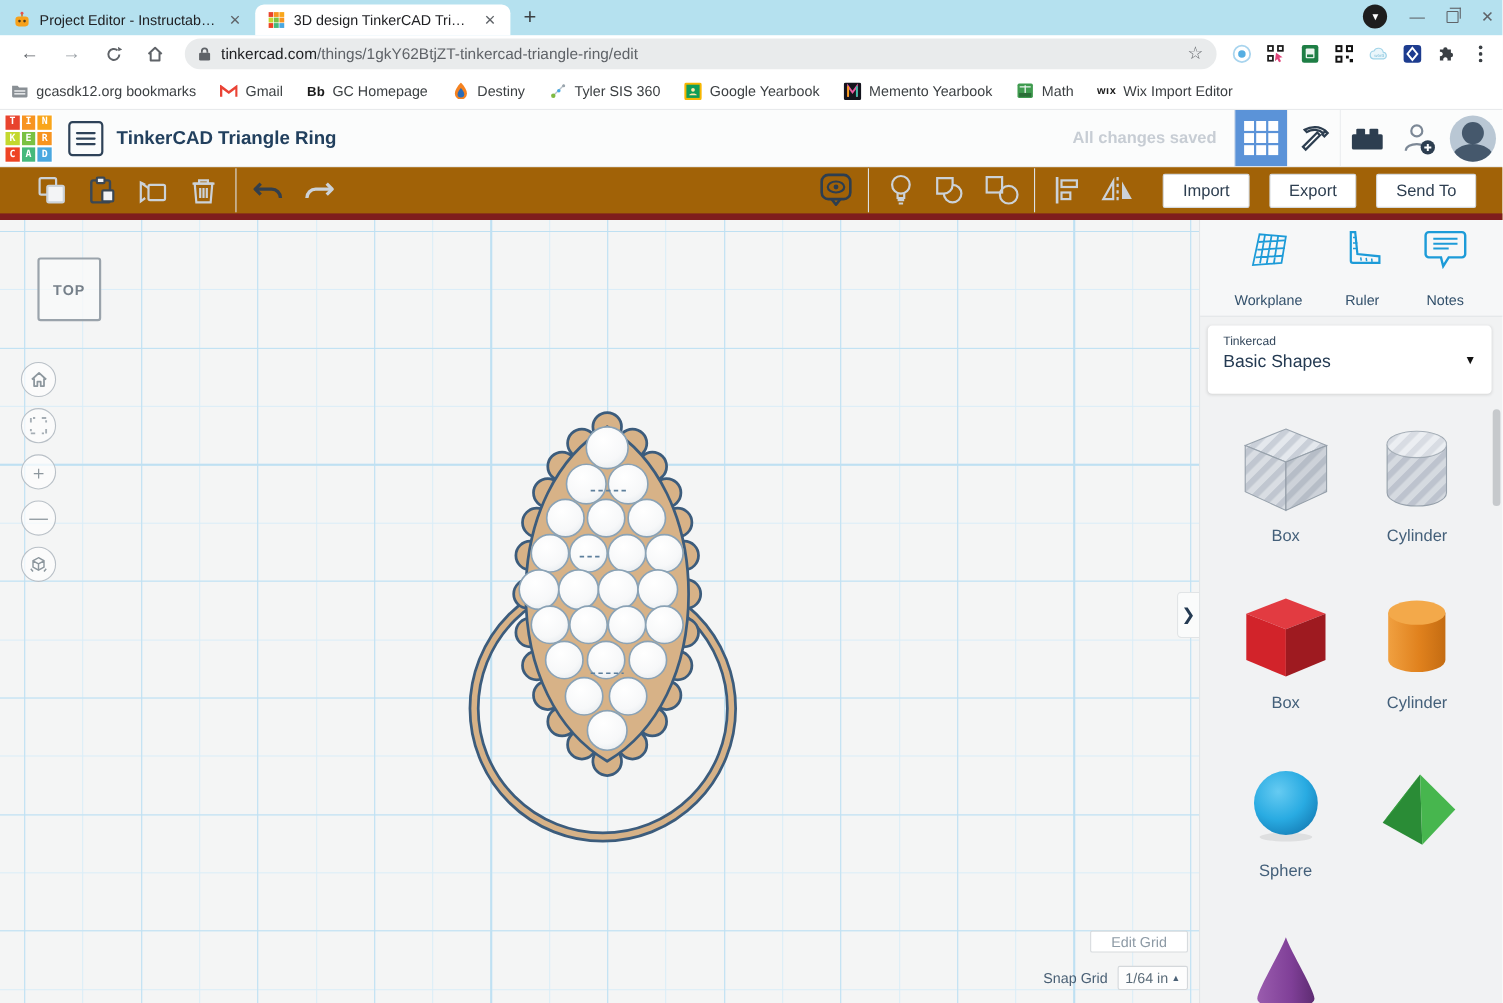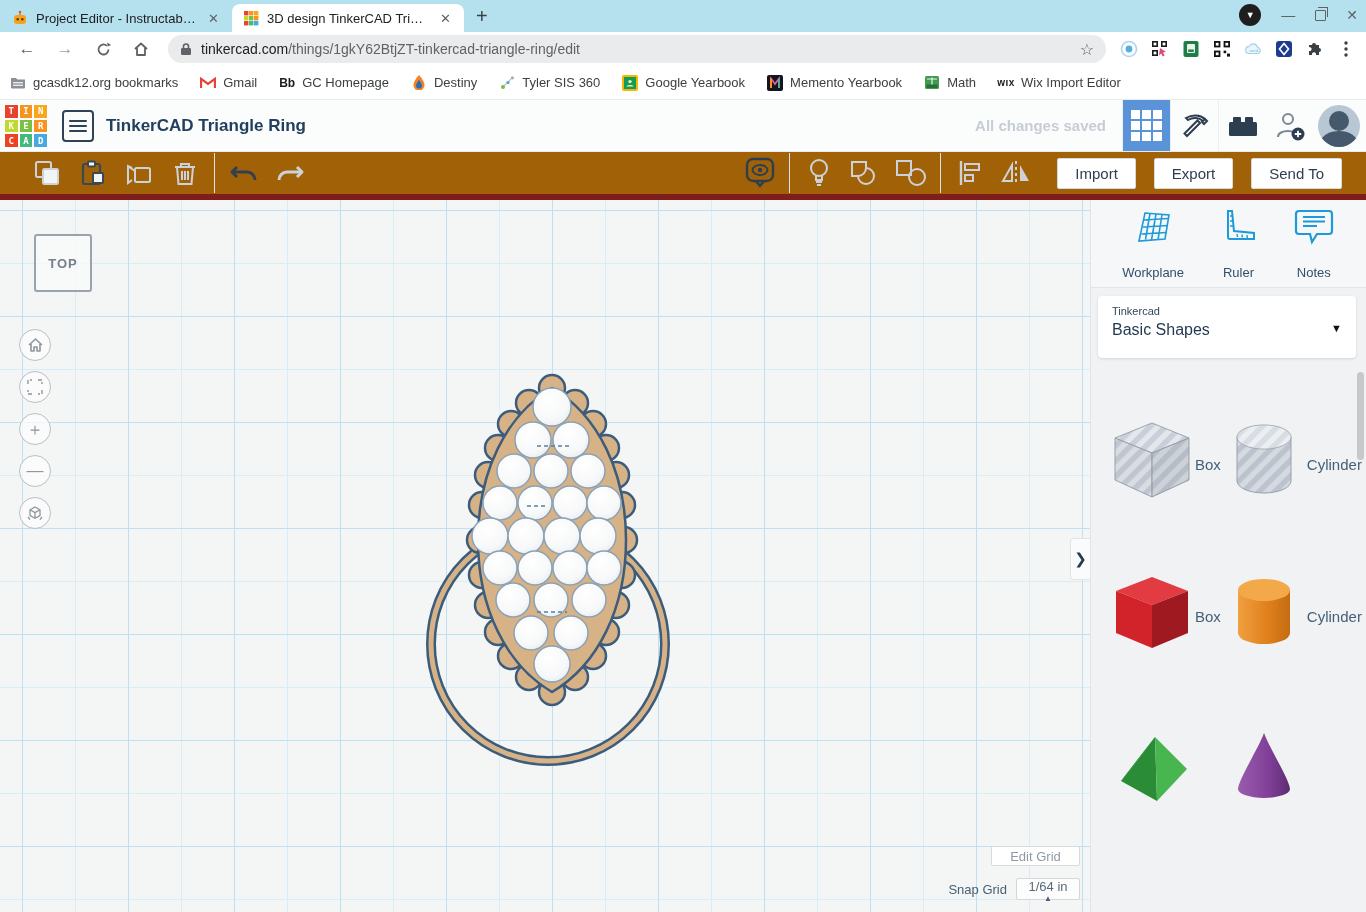--- a/index.html
+++ b/index.html
@@ -67,34 +67,34 @@
       repeating-linear-gradient(to bottom, #bfe0f2 0 1px, transparent 1px 106px),
       repeating-linear-gradient(to right,  #d9edf8 0 1px, transparent 1px 53px),
       repeating-linear-gradient(to bottom, #d9edf8 0 1px, transparent 1px 53px);
     background-position:22px 10px; overflow:hidden; }
   .view-cube { position:absolute; left:34px; top:34px; width:58px; height:58px; border:2px solid #9aa3ab; border-radius:3px; background:rgba(250,250,250,.75); display:flex; align-items:center; justify-content:center; font-size:13px; font-weight:bold; color:#76808a; letter-spacing:1px; }
   .nav-circ { position:absolute; left:19px; width:32px; height:32px; border:1px solid #b9c0c7; border-radius:50%; background:rgba(253,253,253,.7); display:flex; align-items:center; justify-content:center; color:#8d979e; font-size:17px; }
   .art { position:absolute; inset:0; }
   .edit-grid { position:absolute; right:10px; top:646px; width:89px; height:20px; background:rgba(255,255,255,.92); border:1px solid #d7dbde; border-radius:2px; color:#8d9aa5; font-size:13px; display:flex; align-items:center; justify-content:center; }
   .snap-row { position:absolute; right:10px; top:678px; display:flex; align-items:center; gap:9px; }
   .snap-label { color:#4a6075; font-size:13px; }
-  .snap-dd { width:64px; height:22px; background:#fdfdfd; border:1px solid #d4d8db; border-radius:2px; display:flex; align-items:center; justify-content:space-between; padding:0 6px; color:#5a6b78; font-size:13px;flex-direction:column; }
+  .snap-dd { width:64px; height:22px; background:#fdfdfd; border:1px solid #d4d8db; border-radius:2px; display:flex; align-items:center; justify-content:space-between; padding:0 6px; color:#5a6b78; font-size:13px; }
   .snap-dd .caret { font-size:8px; color:#4a6075; }
   .collapse-handle { position:absolute; right:0; top:338px; width:20px; height:42px; background:#fafbfb; border:1px solid #e1e4e6; border-right:none; border-radius:4px 0 0 4px; display:flex; align-items:center; justify-content:center; color:#243a52; font-size:15px; }
 
   
   .side-panel { position:relative; width:276px; height:712px; background:#f1f2f3; border-left:1px solid #e2e5e7; }
   .tools-row { height:88px; background:#f6f7f8; border-bottom:1px solid #e2e4e6; display:flex; justify-content:space-around; align-items:center; padding:0 14px; }
   .tool { display:flex; flex-direction:column; align-items:center; gap:18px; color:#32506b; font-size:13px; }
   .lib-card { position:absolute; left:7px; right:10px; top:96px; height:62px; background:#fff; border-radius:4px; box-shadow:0 1px 3px rgba(0,0,0,.12); padding:9px 14px; }
   .lib-brand { font-size:11px; color:#33475b; }
   .lib-sel { font-size:16px; color:#243a52; margin-top:4px; }
   .lib-caret { position:absolute; right:14px; top:26px; font-size:11px; color:#111; }
   .shapes { position:absolute; left:0; right:0; top:166px; bottom:0; display:grid; grid-template-columns:1fr 1fr; grid-auto-rows:152px; padding:18px 18px 0 18px; overflow:hidden; }
-  .shape-cell { display:flex; flex-direction:row; align-items:center; }
+  .shape-cell { display:flex; flex-direction:column; align-items:center; }
   .shape-ic { width:86px; height:86px; }
   .shape-label { margin-top:9px; font-size:15px; color:#44607a; }
   .panel-scroll { position:absolute; right:2px; top:172px; width:7px; height:88px; background:#c6c9cc; border-radius:4px; }
 
   svg { display:block; }
 </style>
 </head>
 <body>
 
 <div class="tab-strip">
@@ -640,20 +640,34 @@
                 <stop offset=".55" stop-color="#e0811d"></stop>
                 <stop offset="1" stop-color="#c46c12"></stop>
               </linearGradient>
             </defs>
           <path d="M17,21 v43 a26,11 0 0 0 52,0 v-43" fill="url(#ocG)"></path>
           <ellipse cx="43" cy="21" rx="26" ry="11" fill="#f3a94a"></ellipse>
         </svg>
         <span class="shape-label">Cylinder</span>
       </div>
 
+      <div class="shape-cell">
+        <svg class="shape-ic" viewBox="0 0 86 86">
+          <defs>
+              <radialGradient id="spG" cx="38%" cy="32%" r="80%">
+                <stop offset="0" stop-color="#66cbf2"></stop>
+                <stop offset=".55" stop-color="#29abe2"></stop>
+                <stop offset="1" stop-color="#1379b2"></stop>
+              </radialGradient>
+            </defs>
+          <ellipse cx="43" cy="73" rx="24" ry="4" fill="rgba(0,0,0,0.08)"></ellipse>
+          <circle cx="43" cy="42" r="29" fill="url(#spG)"></circle>
+        </svg>
+        <span class="shape-label">Sphere</span>
+      </div>
 
 
       <div class="shape-cell">
         <svg class="shape-ic" viewBox="0 0 86 86">
           <polygon points="46,16 12,60 48,80" fill="#2a8c36"></polygon>
           <polygon points="46,16 78,48 48,80" fill="#47b64e"></polygon>
           <polygon points="46,16 12,60 24,46" fill="#3ba344"></polygon>
         </svg>
         <span class="shape-label"></span>
       </div>

